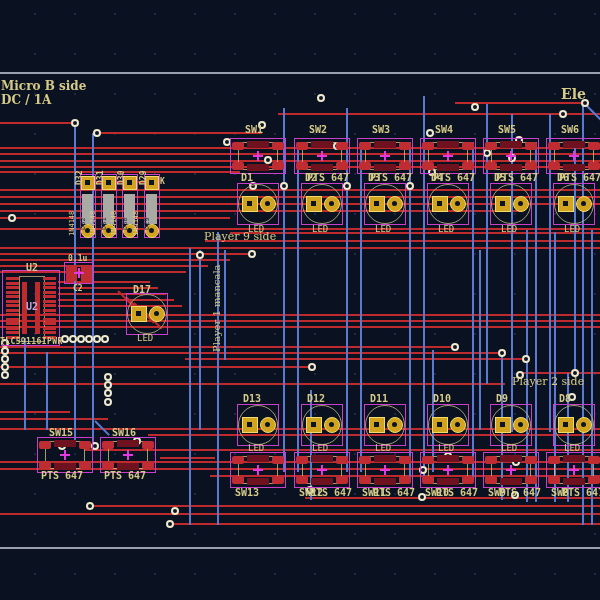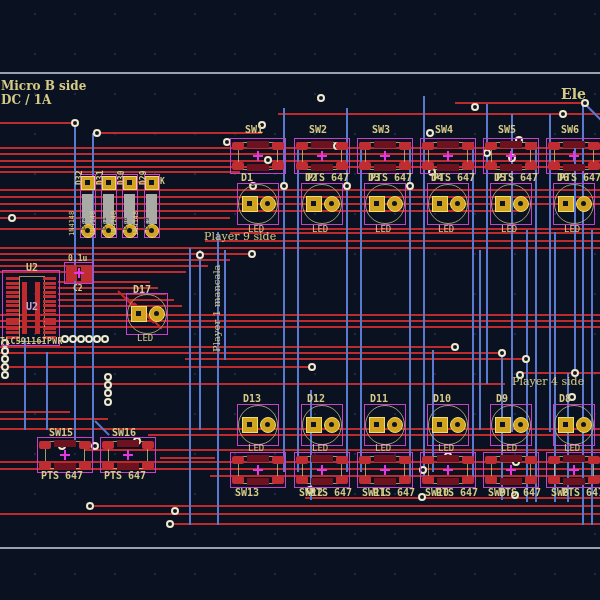--- a/index.html
+++ b/index.html
@@ -625,15 +625,15 @@
       <div style="position: absolute; left: 26px; top: 301px; color: rgb(201, 166, 216); white-space: nowrap; font: bold 10px &quot;DejaVu Sans Mono&quot;, monospace;">U2</div>
       <div style="position: absolute; left: 0px; top: 337px; color: rgb(214, 202, 135); white-space: nowrap; font: bold 8px &quot;DejaVu Sans Mono&quot;, monospace; letter-spacing: 0.4px;">TLC59116IPWR</div>
       <div style="position: absolute; left: 68px; top: 254px; color: rgb(214, 202, 135); white-space: nowrap; font: bold 8px &quot;DejaVu Sans Mono&quot;, monospace;">0.1u</div>
       <div style="position: absolute; left: 73px; top: 284px; color: rgb(214, 202, 135); white-space: nowrap; font: bold 8px &quot;DejaVu Sans Mono&quot;, monospace;">C2</div>
     </div>
 
   <div class="ann serif" id="note1">Micro B side</div>
   <div class="ann serif" id="note2">DC / 1A</div>
   <div class="ann serif" id="title-ele">Ele</div>
   <div class="ann serif" id="p1side">Player 9 side</div>
-  <div class="ann serif" id="p2side">Player 4 side</div>
+  <div class="ann serif" id="p2side">Player 2 side</div>
   <div class="ann serif" id="p1mancala">Player 1 mancala</div>
 </div>
 
 </body></html>

